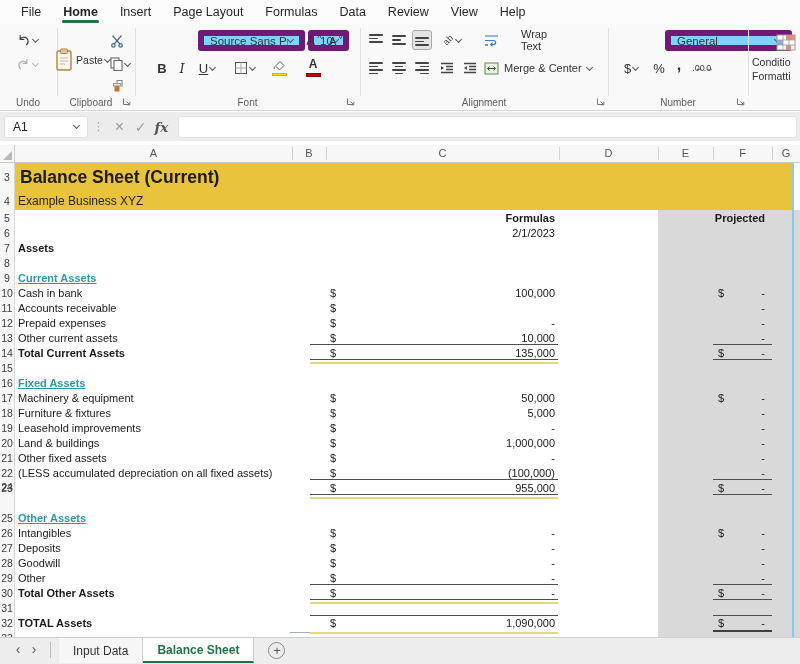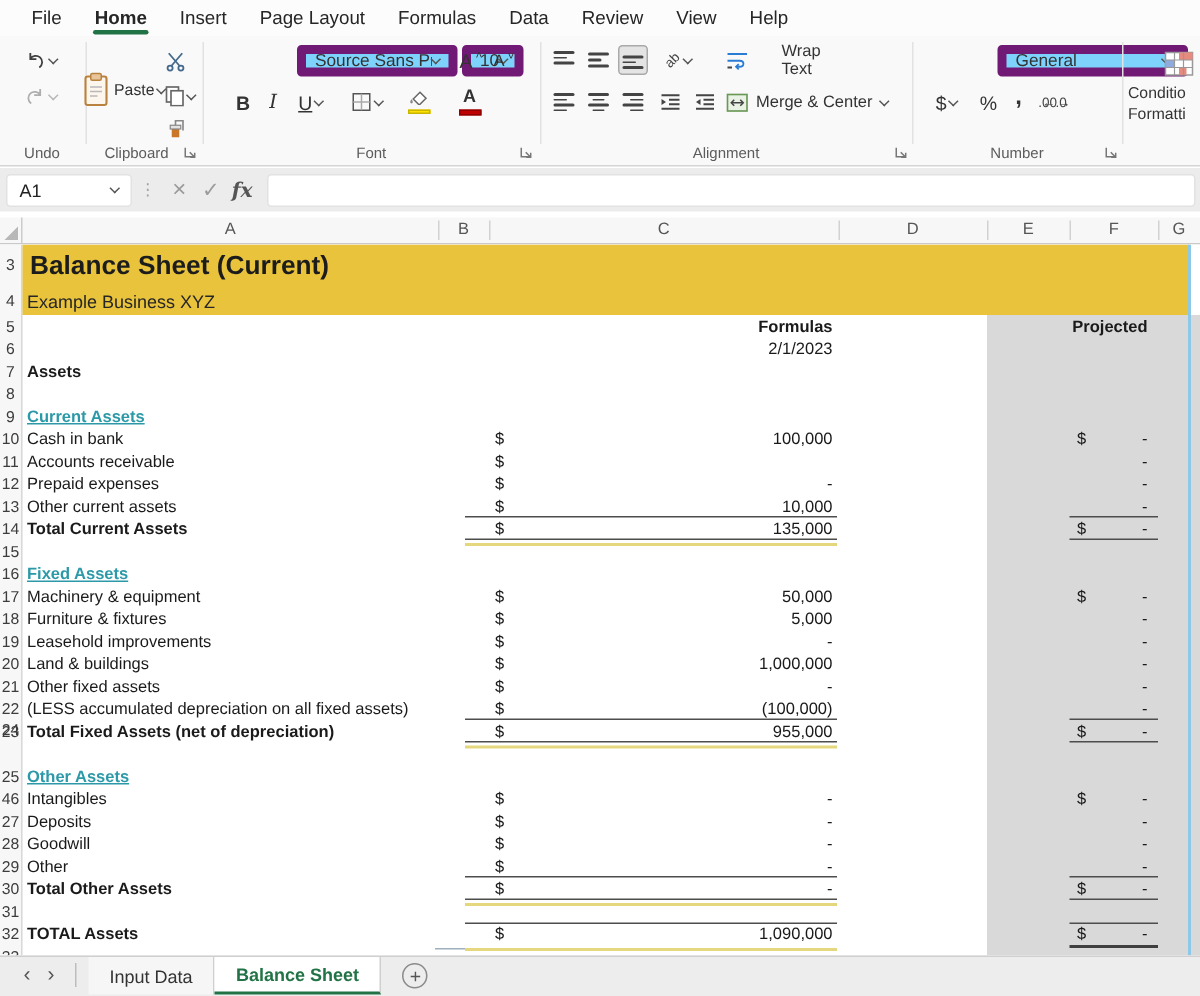--- a/index.html
+++ b/index.html
@@ -545,38 +545,37 @@
         <div class="rownum">22</div>
         <div class="a-text">(LESS accumulated depreciation on all fixed assets)</div>
         <div class="c-dollar">$</div>
         <div class="c-val">(100,000)</div>
         <div class="f-val">-</div>
         <div class="c-border-b"></div>
         <div class="f-border-b"></div>
       </div>
       <div class="grid-row" style="top: 317px; height: 15px;">
         <div class="rownum">23</div>
-        <div class="a-text bold">Total Fixed Assets (net of depreciation)</div>
         <div class="c-dollar">$</div>
         <div class="c-val">955,000</div>
         <div class="f-dollar">$</div>
         <div class="f-val">-</div>
         <div class="c-border-b"></div>
         <div class="c-accent"></div>
         <div class="f-border-b"></div>
       </div>
       <div class="grid-row" style="top: 316px; height: 15px;">
         <div class="rownum">24</div>
       </div>
       <div class="grid-row" style="top: 347px; height: 15px;">
         <div class="rownum">25</div>
         <div class="a-text section">Other Assets</div>
       </div>
       <div class="grid-row" style="top: 362px; height: 15px;">
-        <div class="rownum">46</div>
+        <div class="rownum">26</div>
         <div class="a-text">Intangibles</div>
         <div class="c-dollar">$</div>
         <div class="c-val">-</div>
         <div class="f-dollar">$</div>
         <div class="f-val">-</div>
       </div>
       <div class="grid-row" style="top: 377px; height: 15px;">
         <div class="rownum">27</div>
         <div class="a-text">Deposits</div>
         <div class="c-dollar">$</div>

